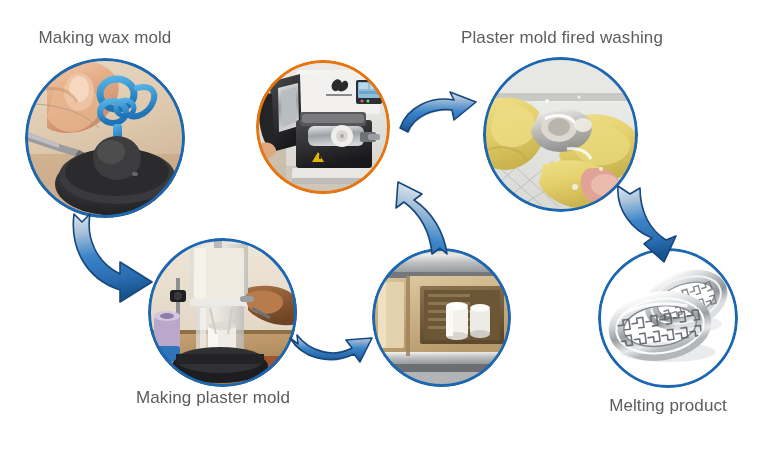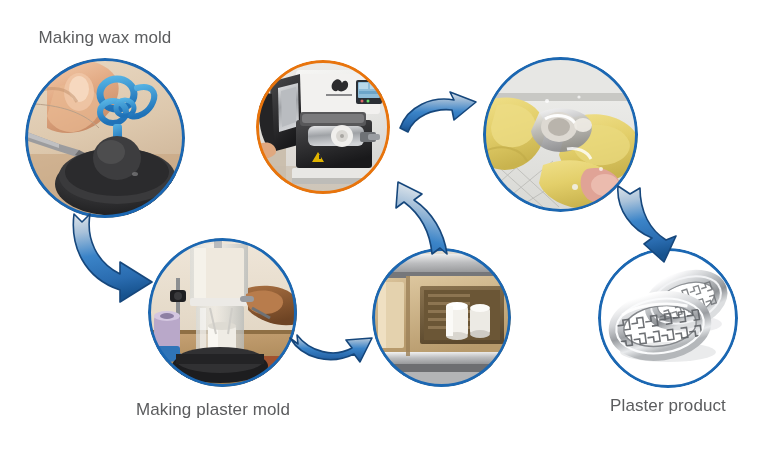--- a/index.html
+++ b/index.html
@@ -196,20 +196,21 @@
         <path d="M62 92 L68 102 L56 102 Z" fill="#e0b400"></path>
         <rect x="63" y="95" width="2" height="4" fill="#2b2b2d"></rect>
 
         <rect x="36" y="108" width="96" height="12" rx="2" fill="#e8e7e4"></rect>
         <rect x="36" y="118" width="96" height="6" fill="#bdbcb8"></rect>
       </svg>
     </div>
     <div class="ring" style="border:3px solid #e8740c;"></div>
   </div>
 
+  <div class="node-label" style="left:562px; top:28px;">Plaster mold fired washing</div>
 
   <div class="photo-circle" style="left:483px; top:57px; width:155px; height:155px;">
     <div class="photo-inner">
       <svg class="scene" viewBox="0 0 155 155" preserveAspectRatio="xMidYMid slice">
         <defs>
           <linearGradient id="g3glove" x1="0" y1="0" x2="0.3" y2="1">
             <stop offset="0" stop-color="#f0e08a"></stop>
             <stop offset="0.5" stop-color="#e3cf6a"></stop>
             <stop offset="1" stop-color="#c9b34e"></stop>
           </linearGradient>
@@ -319,21 +320,21 @@
         <ellipse cx="19" cy="118" rx="15" ry="6" fill="#2f74b8"></ellipse>
 
         <ellipse cx="72" cy="128" rx="48" ry="17" fill="#1d1d1f"></ellipse>
         <ellipse cx="72" cy="122" rx="44" ry="13" fill="#313133"></ellipse>
         <rect x="28" y="116" width="88" height="10" fill="#232325"></rect>
       </svg>
     </div>
     <div class="ring" style="border:3px solid #1b67b2;"></div>
   </div>
 
-  <div class="node-label" style="left:213px; top:400px;">Making plaster mold</div>
+  <div class="node-label" style="left:213px; top:388px;">Making plaster mold</div>
 
   <div class="photo-circle" style="left:372px; top:248px; width:139px; height:139px;">
     <div class="photo-inner">
       <svg class="scene" viewBox="0 0 139 139" preserveAspectRatio="xMidYMid slice">
         <defs>
           <linearGradient id="g5steel" x1="0" y1="0" x2="0.1" y2="1">
             <stop offset="0" stop-color="#f4f4f4"></stop>
             <stop offset="0.45" stop-color="#bcbdbf"></stop>
             <stop offset="1" stop-color="#8e8f91"></stop>
           </linearGradient>
@@ -434,21 +435,21 @@
             <path d="M20 72 h6 v-5 h6 v10 h-6 M34 72 h6 v-5 h6 v10 h-6 M48 72 h6 v-5 h6 v10 h-6 M62 72 h6 v-5 h6 v10 h-6 M76 72 h6 v-5 h6 v10 h-6 M90 72 h6 v-5 h6 v10 h-6"></path>
             <path d="M20 88 h6 v5 h6 v-10 h-6 M34 88 h6 v5 h6 v-10 h-6 M48 88 h6 v5 h6 v-10 h-6 M62 88 h6 v5 h6 v-10 h-6 M76 88 h6 v5 h6 v-10 h-6 M90 88 h6 v5 h6 v-10 h-6"></path>
           </g>
           <path d="M26 62 C40 54 70 54 92 62" stroke="#ffffff" stroke-width="3" fill="none" opacity="0.9"></path>
         </g>
       </svg>
     </div>
     <div class="ring" style="border:3px solid #1b67b2;"></div>
   </div>
 
-  <div class="node-label" style="left:668px; top:396px;">Plaster product</div>
+  <div class="node-label" style="left:668px; top:396px;">Melting product</div>
 
   <svg class="arrow-layer" viewBox="0 0 768 461">
     <defs>
       <linearGradient id="arrGrad" x1="0" y1="0" x2="0.15" y2="1">
         <stop offset="0" stop-color="#dfe5ea"></stop>
         <stop offset="0.22" stop-color="#a9c2da"></stop>
         <stop offset="0.5" stop-color="#3b84c8"></stop>
         <stop offset="0.8" stop-color="#2a6cb0"></stop>
         <stop offset="1" stop-color="#17538f"></stop>
       </linearGradient>

